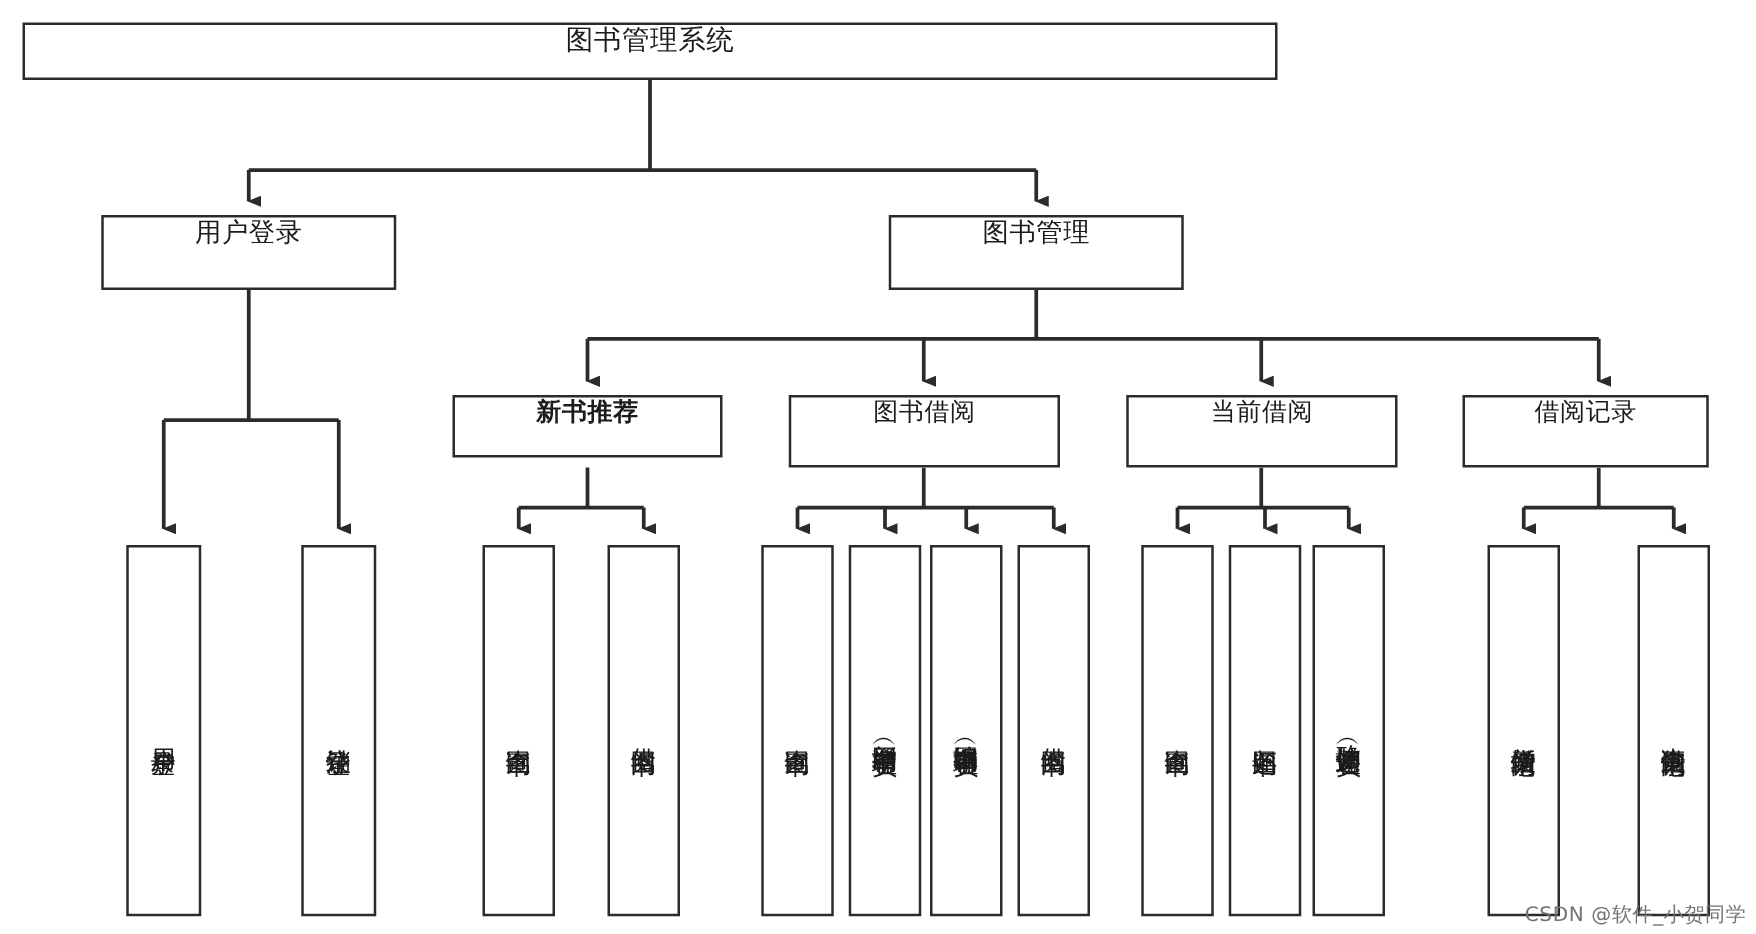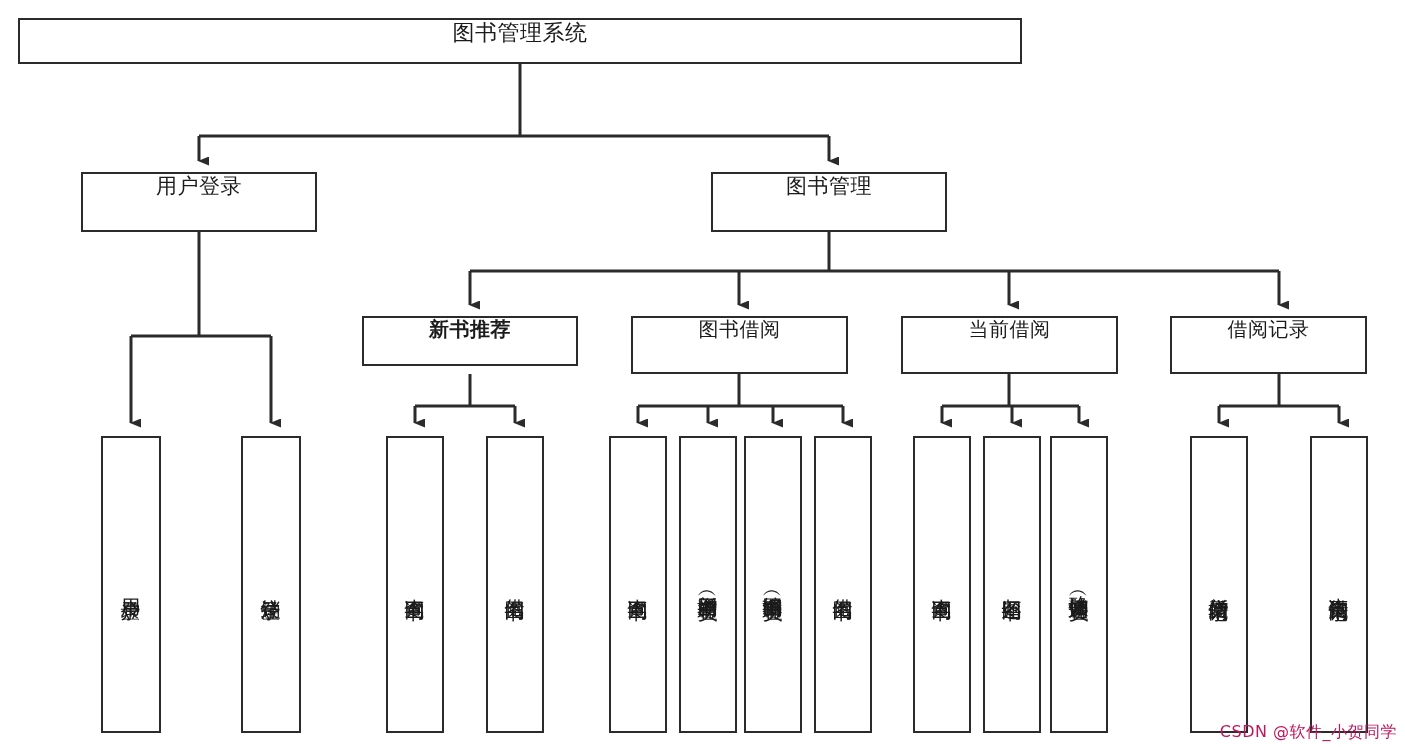--- a/index.html
+++ b/index.html
@@ -58,21 +58,21 @@
     line-height: 1.30;
     letter-spacing: 1px;
     white-space: normal;
     max-height: 276px;
   }
   #watermark {
     position: absolute;
     right: 8px;
     bottom: 4px;
     font-size: 16px;
-    color: #be185d;
+    color: #737373;
     letter-spacing: 0.5px;
     white-space: nowrap;
     text-align: right;
   }
 </style>
 </head>
 <body>
 
 <div id="diagram-root">
 

